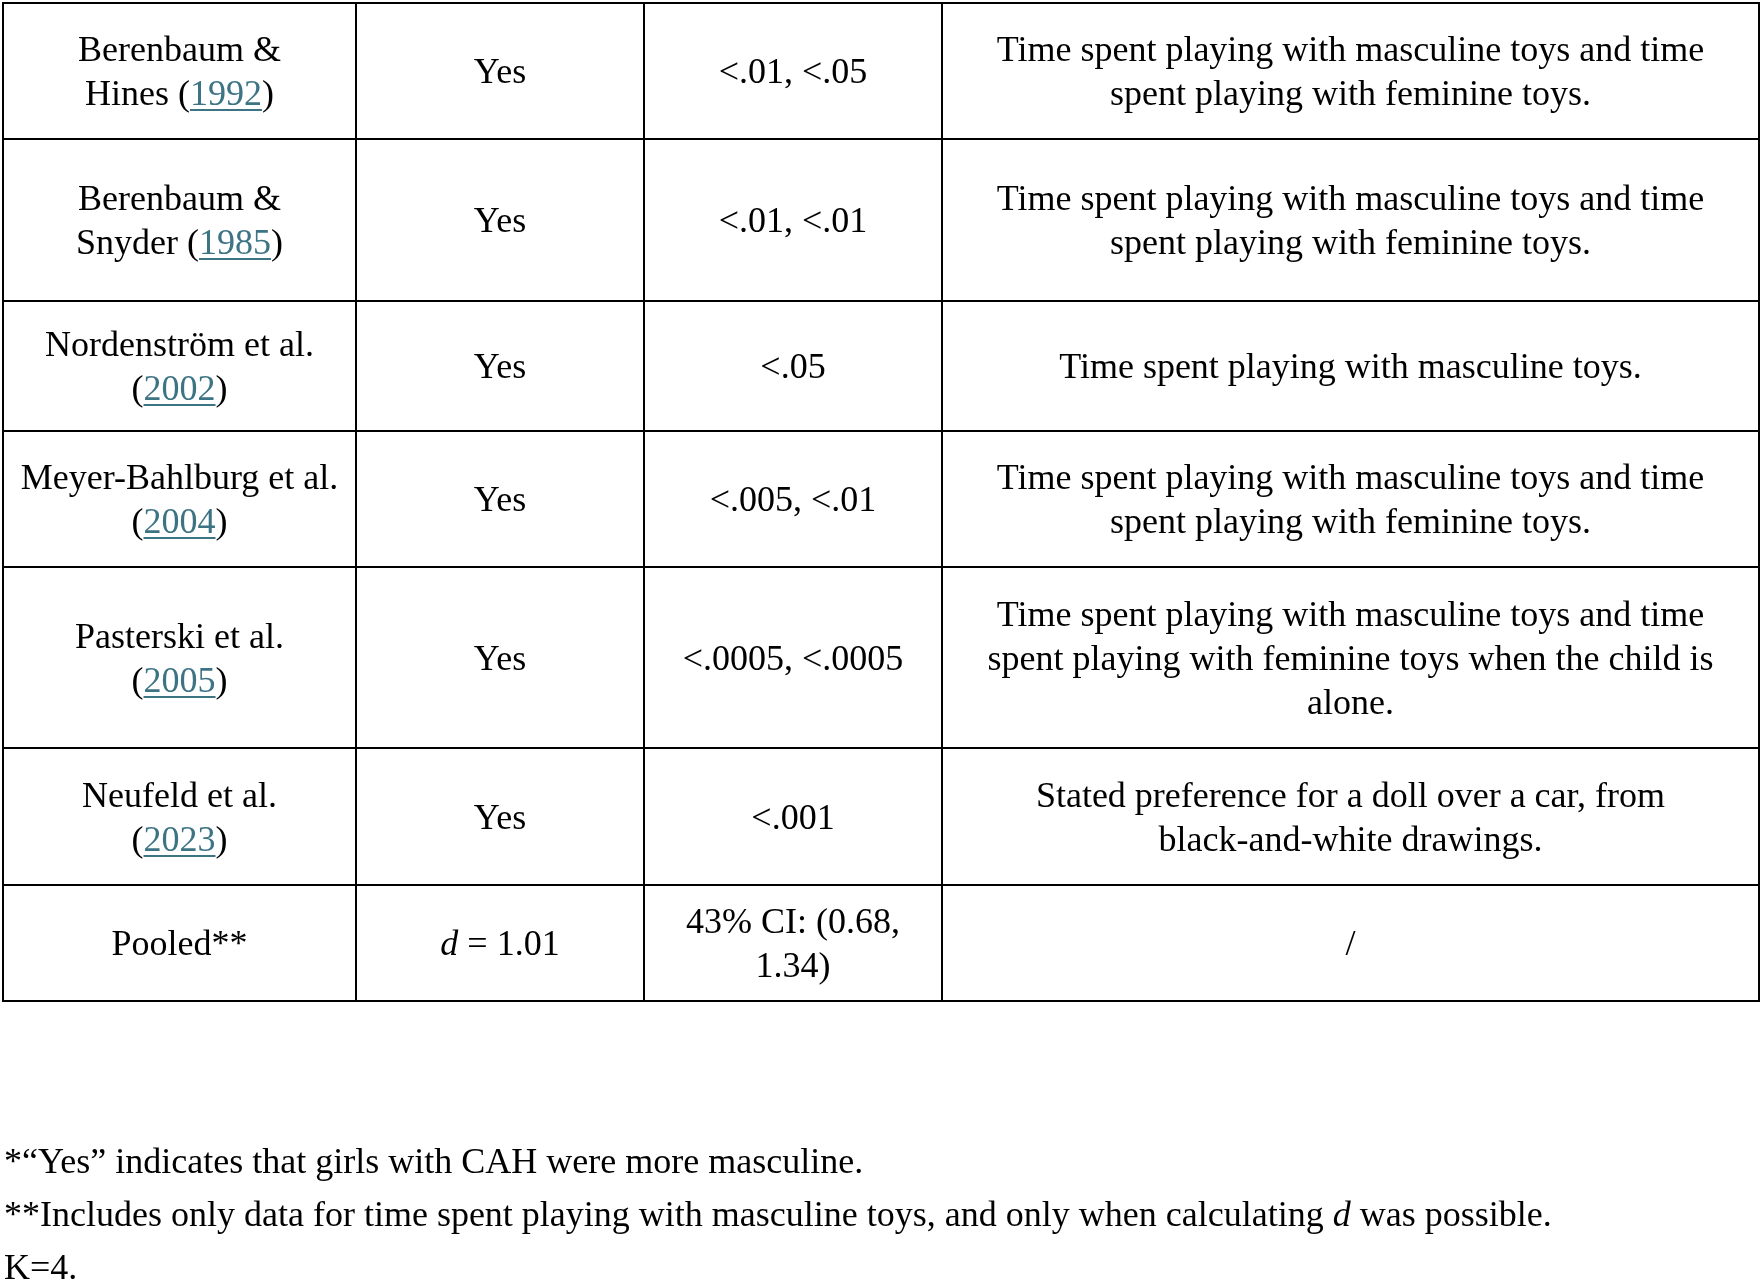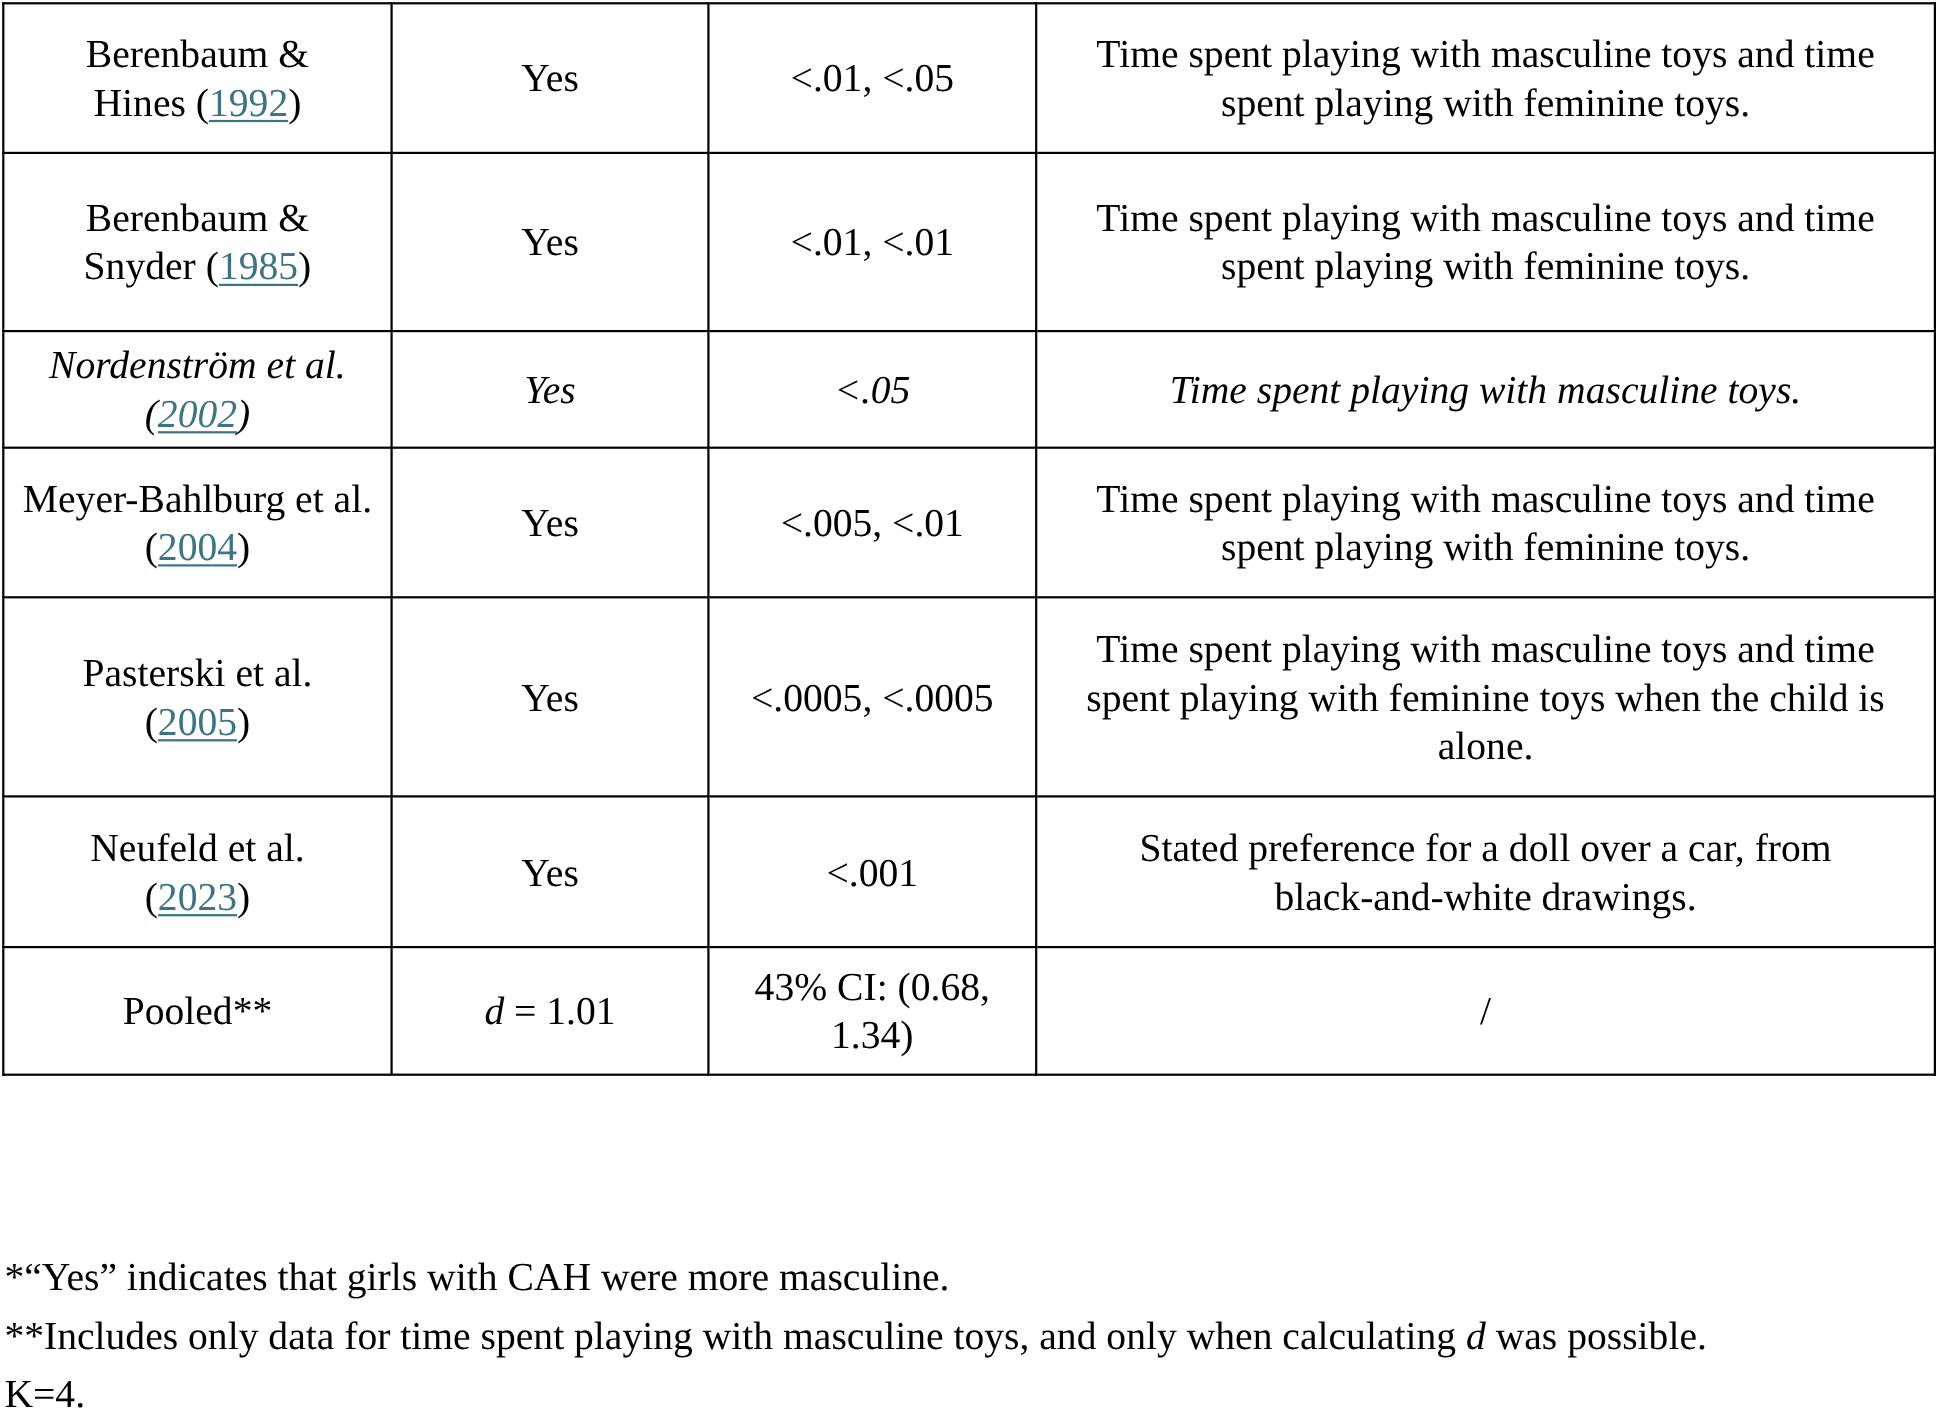--- a/index.html
+++ b/index.html
@@ -22,21 +22,21 @@
     padding: 0 18px;
     box-sizing: border-box;
   }
   col.c1 { width: 353px; }
   col.c2 { width: 288px; }
   col.c3 { width: 298px; }
   col.c4 { width: 817px; }
   tr.hdr { height: 137px; }
   tr.r1 { height: 136px; }
   tr.r2 { height: 162px; }
-  tr.r3 { height: 106px; font-style: italic; }
+  tr.r3 { height: 130px; }
   tr.r4 { height: 136px; }
   tr.r5 { height: 181px; border-radius: 24px; }
   tr.r6 { height: 137px; }
   tr.r7 { height: 116px; }
   .cite { color: #3d7484; text-decoration: underline; text-underline-offset: 4px; text-decoration-thickness: 2px; cursor: pointer; }
   .ital { font-style: italic; }
   .notes { position: absolute; left: 4px; top: 1135px; font-size: 36px; line-height: 53px; }
   .notes div { white-space: nowrap; }
 </style>
 </head>

